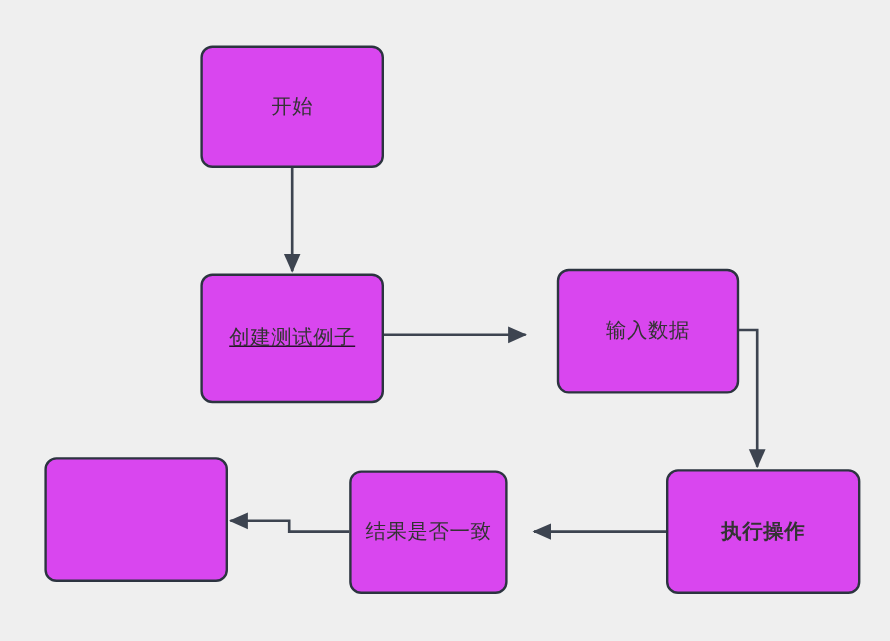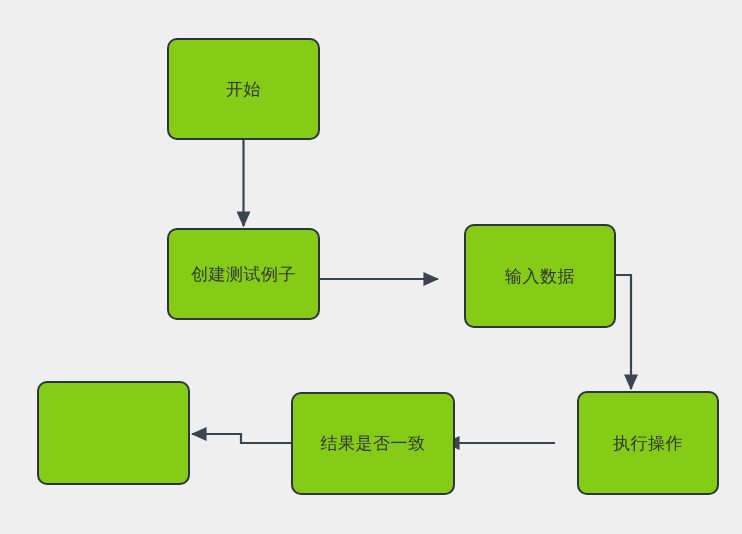--- a/index.html
+++ b/index.html
@@ -24,21 +24,21 @@
     position: absolute;
     left: 0;
     top: 0;
     width: 742px;
     height: 534px;
     pointer-events: none;
   }
   .node {
     position: absolute;
     box-sizing: border-box;
-    background: #84cc16;
+    background: #d946ef;
     border: 2.4px solid #2c3440;
     border-radius: 10px;
     display: flex;
     align-items: center;
     justify-content: center;
     text-align: center;
   }
   .node-label {
     color: #333333;
     font-size: 17px;
@@ -67,33 +67,33 @@
 
     <path d="M 555 443 L 445 443" fill="none" stroke="#3d4450" stroke-width="2.2" marker-end="url(#arrow)"></path>
 
     <path d="M 291 443 L 241 443 L 241 434 L 192 434" fill="none" stroke="#3d4450" stroke-width="2.2" stroke-linejoin="miter" marker-end="url(#arrow)"></path>
   </svg>
 
   <div class="node" style="left:167px; top:38px; width:153px; height:102px;">
     <span class="node-label">开始</span>
   </div>
 
-  <div class="node" style="left:167px; top:228px; width:153px; height:92px;">
+  <div class="node" style="left:167px; top:228px; width:153px; height:108px;text-decoration:underline;">
     <span class="node-label">创建测试例子</span>
   </div>
 
   <div class="node" style="left:440px; top:224px; width:152px; height:104px;margin-left:24px;">
     <span class="node-label">输入数据</span>
   </div>
 
-  <div class="node" style="left:577px; top:391px; width:142px; height:104px;">
+  <div class="node" style="left:555px; top:391px; width:162px; height:104px;font-weight:bold;">
     <span class="node-label">执行操作</span>
   </div>
 
-  <div class="node" style="left:291px; top:392px; width:164px; height:103px;">
+  <div class="node" style="left:291px; top:392px; width:132px; height:103px;">
     <span class="node-label">结果是否一致</span>
   </div>
 
   <div class="node" style="left:37px; top:381px; width:153px; height:104px;">
     <span class="node-label"></span>
   </div>
 
 </div>
 
 </body></html>

